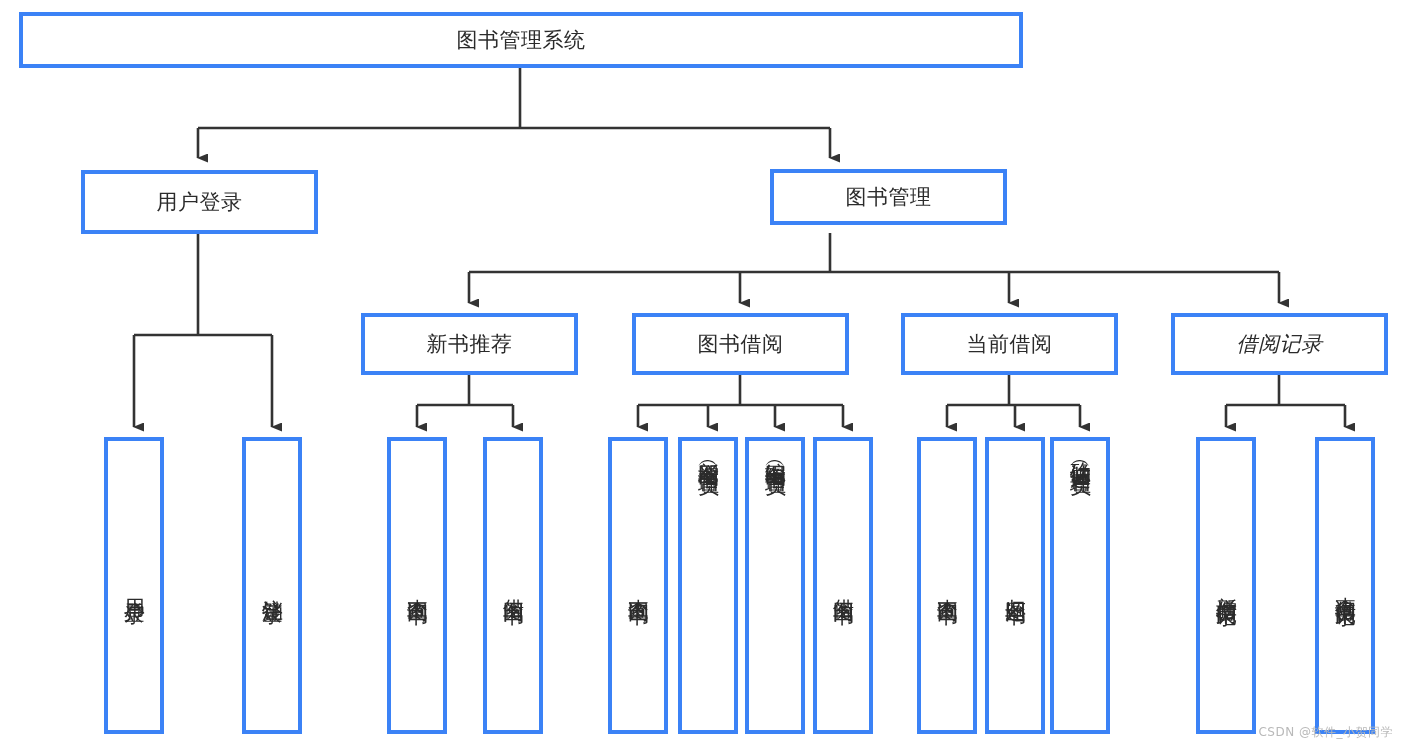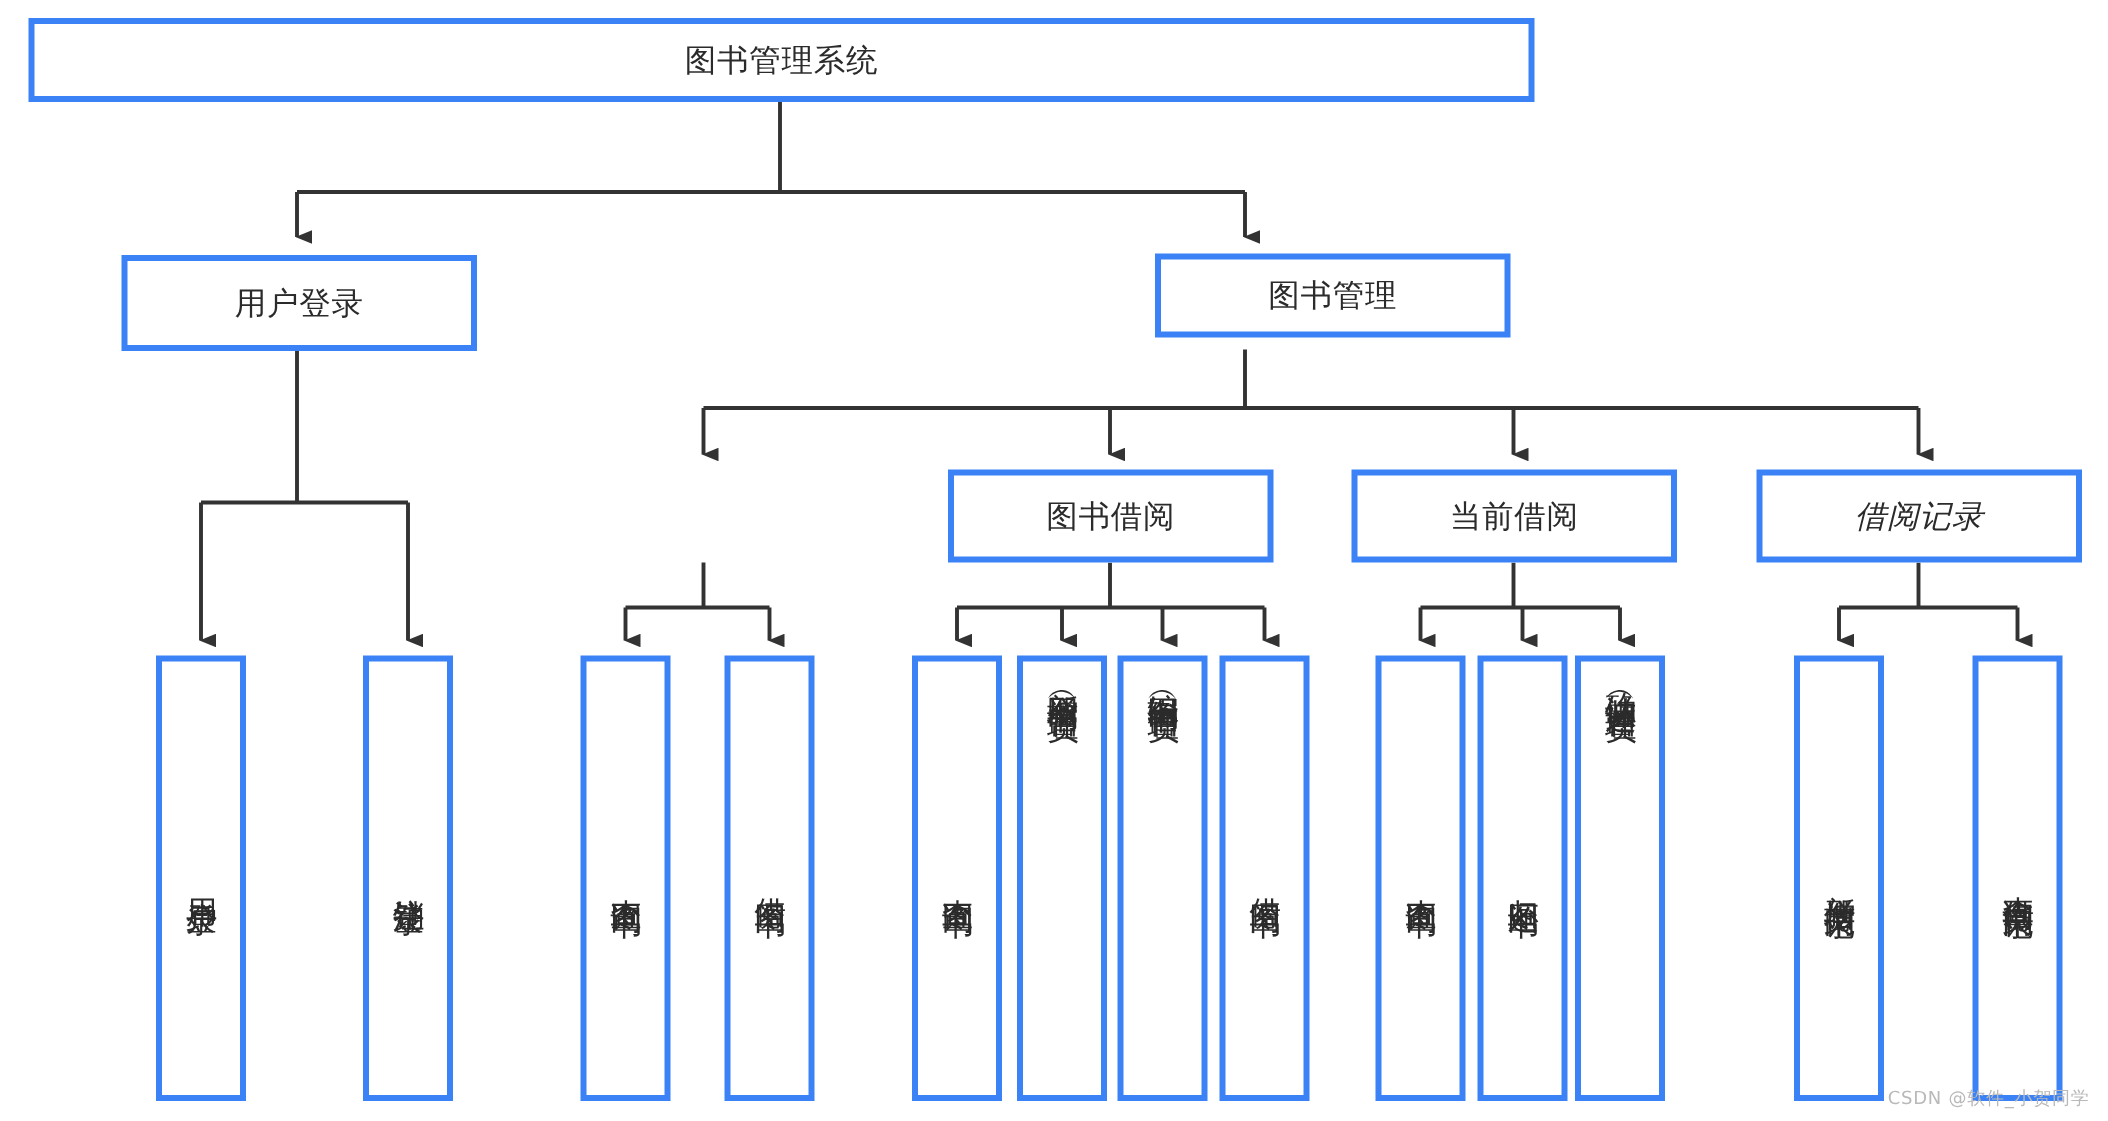--- a/index.html
+++ b/index.html
@@ -132,20 +132,23 @@
     <span class="node-label">图书管理系统</span>
   </div>
 
   <div class="node-box node-horizontal" style="left:81px; top:170px; width:237px; height:64px;">
     <span class="node-label">用户登录</span>
   </div>
   <div class="node-box node-horizontal" style="left:722px; top:169px; width:237px; height:56px;margin-left:48px;">
     <span class="node-label">图书管理</span>
   </div>
 
+  <div class="node-box node-horizontal" style="left:361px; top:313px; width:217px; height:62px;">
+    <span class="node-label">新书推荐</span>
+  </div>
   <div class="node-box node-horizontal" style="left:901px; top:313px; width:217px; height:62px;">
     <span class="node-label">当前借阅</span>
   </div>
   <div class="node-box node-horizontal" style="left:632px; top:313px; width:217px; height:62px;">
     <span class="node-label">图书借阅</span>
   </div>
   <div class="node-box node-horizontal" style="left:1171px; top:313px; width:217px; height:62px;font-style:italic;">
     <span class="node-label">借阅记录</span>
   </div>
 

